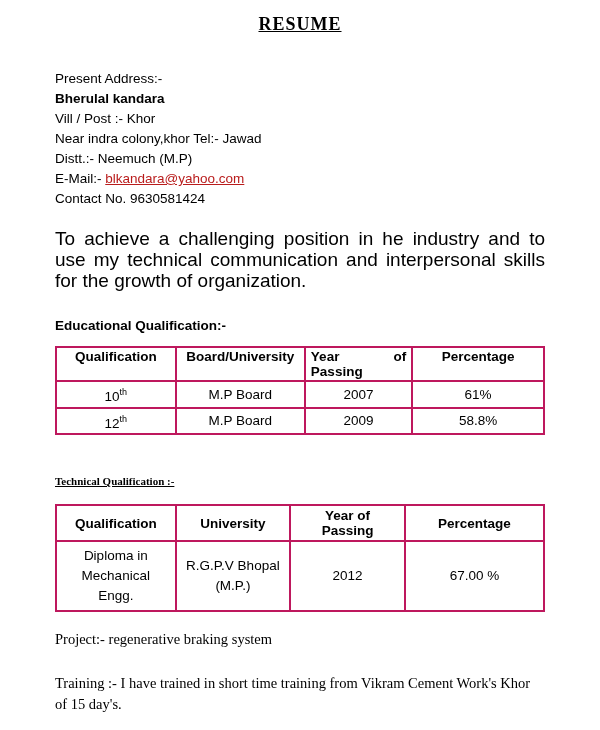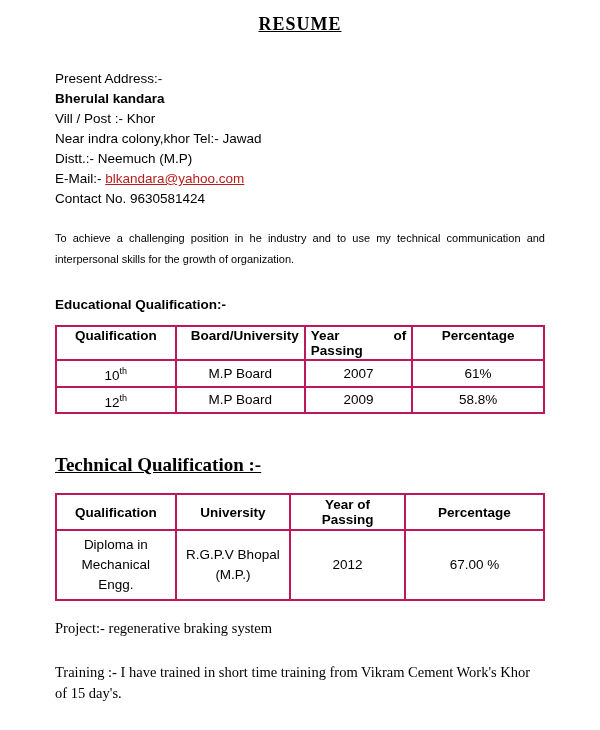--- a/index.html
+++ b/index.html
@@ -21,49 +21,49 @@
     text-decoration:underline;
     margin-bottom:34px;
   }
 
   .hline { font-size:13.5px; line-height:20px; }
   .name { font-weight:bold; }
   .email-link { color:#b91c1c; text-decoration:underline; cursor:pointer; }
 
   .objective {
     margin-top:19px;
-    font-size:11px;
+    font-size:19px;
     line-height:21px;
     text-align:justify;
   }
 
   .section-heading-sans {
     margin-top:27px;
     font-size:13.5px;
     font-weight:bold;
   }
   .section-heading-serif {
     margin-top:40px;
     font-family:"Liberation Serif", serif;
-    font-size:19px;
+    font-size:11px;
     font-weight:bold;
     text-decoration:underline;
   }
 
   table {
     border-collapse:collapse;
     width:100%;
     font-size:13.5px;
   }
   .edu-table { margin-top:13px; }
   .tech-table { margin-top:17px; }
   th, td { border:2px solid #be185d; padding:1px 5px; }
 
   .edu-table th { font-weight:bold; vertical-align:top; text-align:center; }
-  .edu-table th.h-board { text-align:right; }
+  .edu-table th.h-board { text-align:center; }
   .edu-table th.h-year { text-align:justify; }
   .edu-table td { text-align:center; line-height:19px; }
   .edu-col1 { width:24.5%; }
   .edu-col2 { width:26.5%; }
   .edu-col3 { width:22%; }
   .edu-col4 { width:27%; }
   sup { font-size:9px; vertical-align:super; }
 
   .tech-table th { font-weight:bold; text-align:center; vertical-align:middle; padding:2px 5px; }
   .tech-table td { text-align:center; vertical-align:middle; line-height:20px; padding:4px 5px; }

